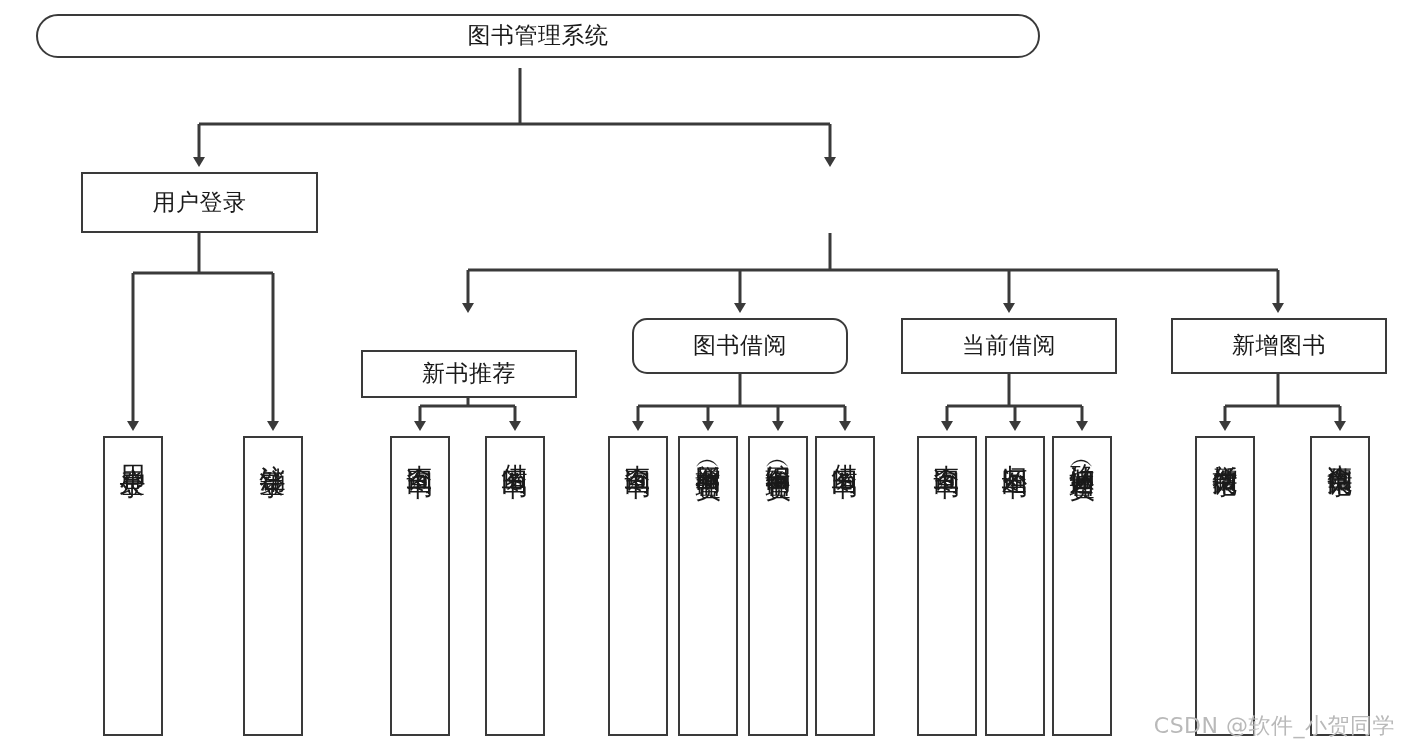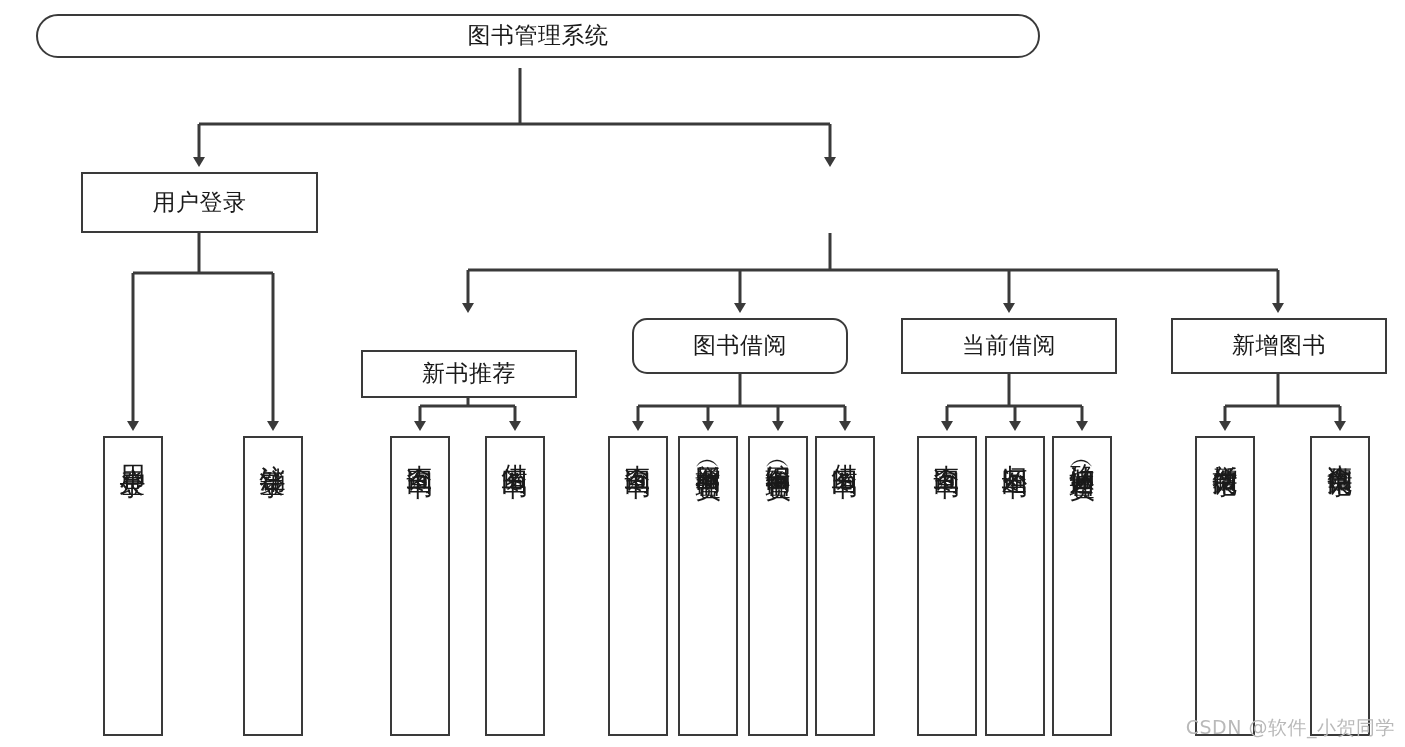--- a/index.html
+++ b/index.html
@@ -57,21 +57,21 @@
     letter-spacing: 3px;
   }
   .node.vert.tall .lbl {
     font-size: 25px;
     letter-spacing: 2px;
   }
   #watermark {
     position: absolute;
     right: 10px;
     bottom: 6px;
-    font-size: 19px;
+    font-size: 22px;
     color: #b9b9b9;
     letter-spacing: 0.5px;
     white-space: nowrap;
     pointer-events: none;
   }
 </style>
 </head>
 <body>
 
 <div id="stage">

